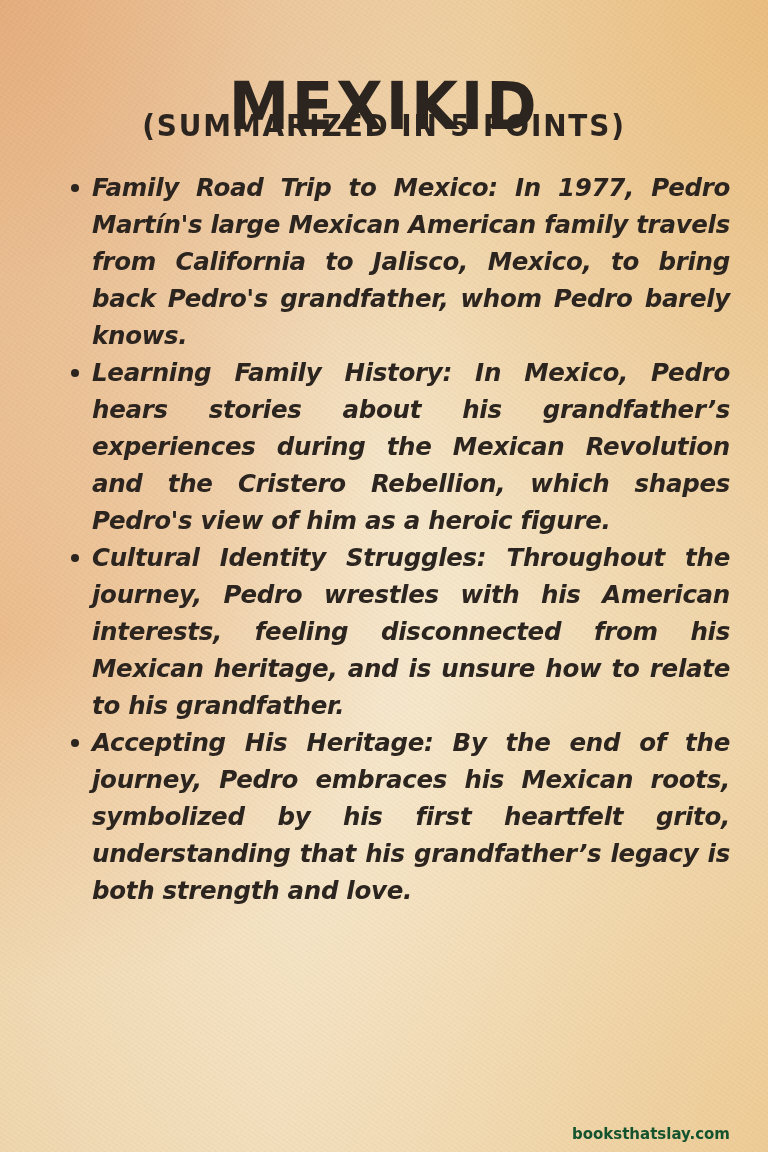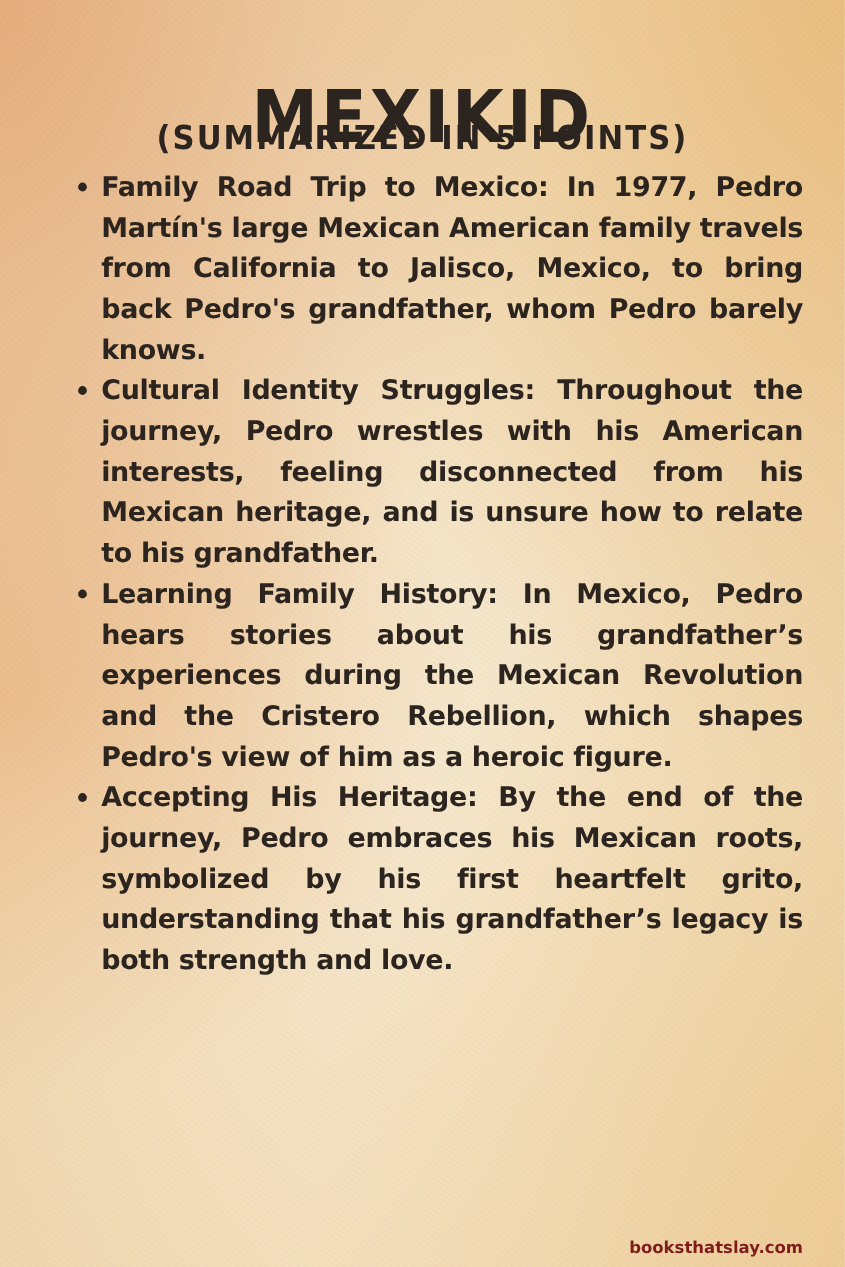--- a/index.html
+++ b/index.html
@@ -28,60 +28,60 @@
     transform: scaleX(0.92);
   }
   .subtitle {
     position: absolute; left: 0; width: 768px; top: 106px;
     text-align: center; font-family: "DejaVu Sans", sans-serif;
     font-weight: bold; font-size: 30px; letter-spacing: 2px;
     color: #2b241f; line-height: 40px;
     transform: scaleX(0.93);
   }
   .points {
-    position: absolute; left: 92px; width: 638px; top: 151px;
-    margin: 0; padding: 0; list-style: none;
+    position: absolute; left: 92px; width: 638px; top: 169px;
+    margin: 0; padding: 0; list-style: none; font-style: italic;
   }
   .point {
     position: relative;
     font-family: "DejaVu Sans", sans-serif; font-weight: bold;
     font-size: 24.5px; line-height: 37px;
     text-align: justify; color: #2b241f;
     letter-spacing: -0.3px;
   }
   .bullet {
     position: absolute; left: -21px; top: 15px;
     width: 8px; height: 8px; border-radius: 50%; background: #2b241f;
   }
   .credit {
     position: absolute; right: 38px; top: 1125px;
     font-family: "DejaVu Sans", sans-serif; font-weight: bold;
-    font-size: 15px; color: #7f1d1d;
+    font-size: 15px; color: #14532d;
   }
 </style>
 </head>
 <body>
 
 <div class="grain"></div>
 
 <h1 class="title">MEXIKID</h1>
 <div class="subtitle">(SUMMARIZED IN 5 POINTS)</div>
 
 <ul class="points">
   <li class="point">
     <span class="bullet"></span>
     <span>Family Road Trip to Mexico: In 1977, Pedro Martín's large Mexican American family travels from California to Jalisco, Mexico, to bring back Pedro's grandfather, whom Pedro barely knows.</span>
   </li>
   <li class="point">
     <span class="bullet"></span>
-    <span>Cultural Identity Struggles: Throughout the journey, Pedro wrestles with his American interests, feeling disconnected from his Mexican heritage, and is unsure how to relate to his grandfather.</span>
+    <span>Learning Family History: In Mexico, Pedro hears stories about his grandfather’s experiences during the Mexican Revolution and the Cristero Rebellion, which shapes Pedro's view of him as a heroic figure.</span>
   </li>
   <li class="point">
     <span class="bullet"></span>
-    <span>Learning Family History: In Mexico, Pedro hears stories about his grandfather’s experiences during the Mexican Revolution and the Cristero Rebellion, which shapes Pedro's view of him as a heroic figure.</span>
+    <span>Cultural Identity Struggles: Throughout the journey, Pedro wrestles with his American interests, feeling disconnected from his Mexican heritage, and is unsure how to relate to his grandfather.</span>
   </li>
   <li class="point">
     <span class="bullet"></span>
     <span>Accepting His Heritage: By the end of the journey, Pedro embraces his Mexican roots, symbolized by his first heartfelt grito, understanding that his grandfather’s legacy is both strength and love.</span>
   </li>
 </ul>
 
 <div class="credit">booksthatslay.com</div>
 
 </body></html>

